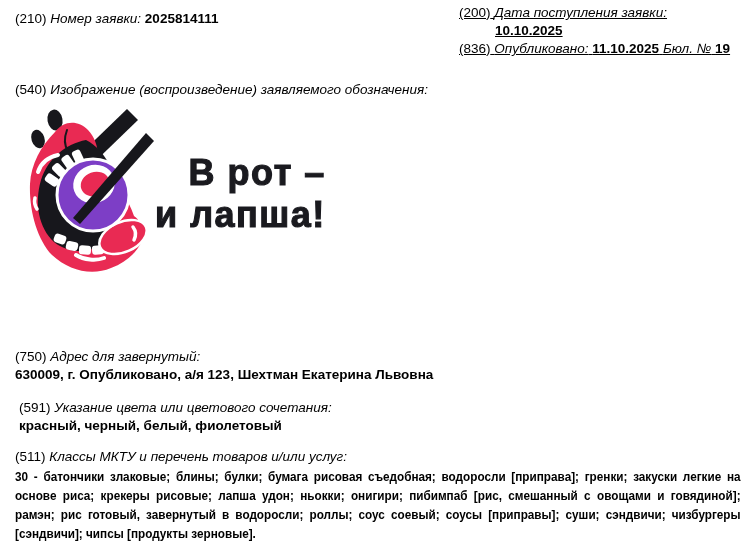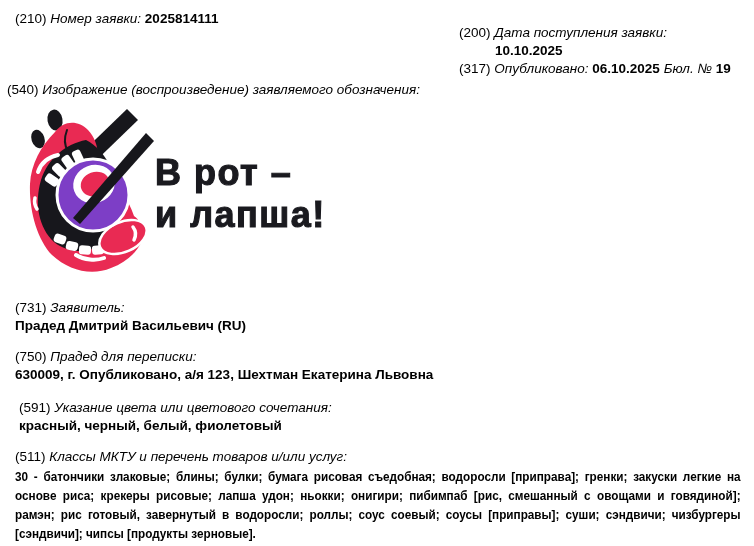--- a/index.html
+++ b/index.html
@@ -8,21 +8,21 @@
     font-family:"Liberation Sans",sans-serif;font-size:13.5px;color:#000;
   }
   .abs{position:absolute;}
   .code{font-style:normal;}
   .lbl{font-style:italic;}
   .val{font-weight:bold;font-style:normal;}
   .line{white-space:nowrap;}
   .field-block .value-line{margin-top:3px;}
   .right-col .line{line-height:18px;}
   .right-col .date-line{padding-left:36px;}
-  .mark-wrap{left:28px;top:100px;width:560px;height:200px;}
+  .mark-wrap{left:28px;top:100px;width:560px;height:200px;text-align:right;}
   .mark-logo{position:absolute;left:0;top:0;}
   .mark-text{
     position:absolute;left:127px;top:52px;
     font-size:36px;font-weight:bold;line-height:42px;letter-spacing:1.5px;
     color:#1a1a1f;-webkit-text-stroke:1.1px #1a1a1f;
   }
   .goods{
     position:absolute;left:15px;top:467px;width:834px;
     transform:scaleX(0.87);transform-origin:0 0;
     font-weight:bold;line-height:19px;text-align:justify;
@@ -32,38 +32,38 @@
 <body>
 
 <div class="page">
 
   <div class="abs line" style="left:15px;top:11px;">
     <span class="code">(210)</span>
     <span class="lbl">Номер заявки:</span>
     <span class="val">2025814111</span>
   </div>
 
-  <div class="abs right-col" style="left:459px;top:24px;">
+  <div class="abs right-col" style="left:459px;top:4px;text-decoration:underline;">
     <div class="line">
       <span class="code">(200)</span>
       <span class="lbl">Дата поступления заявки:</span>
     </div>
     <div class="line date-line">
       <span class="val">10.10.2025</span>
     </div>
     <div class="line">
-      <span class="code">(317)</span>
+      <span class="code">(836)</span>
       <span class="lbl">Опубликовано:</span>
-      <span class="val">06.10.2025</span>
+      <span class="val">11.10.2025</span>
       <span class="lbl">Бюл. №</span>
       <span class="val">19</span>
     </div>
   </div>
 
-  <div class="abs line" style="left:7px;top:82px;">
+  <div class="abs line" style="left:15px;top:82px;">
     <span class="code">(540)</span>
     <span class="lbl">Изображение (воспроизведение) заявляемого обозначения:</span>
   </div>
 
   <div class="abs mark-wrap">
     <svg class="mark-logo" width="130" height="195" viewBox="0 0 130 195" aria-hidden="true">
 
       <g>
         <ellipse cx="10" cy="39" rx="6.5" ry="9.5" transform="rotate(-18 10 39)" fill="#17171c"></ellipse>
         <ellipse cx="27" cy="20" rx="7.5" ry="10.5" transform="rotate(-10 27 20)" fill="#17171c"></ellipse>
@@ -108,34 +108,25 @@
       </g>
 
       <polygon points="118,33 126,41 52,124 45,118" fill="#17171c"></polygon>
     </svg>
     <div class="mark-text">
       <div>В рот –</div>
       <div>и лапша!</div>
     </div>
   </div>
 
-  <div class="abs field-block" style="left:15px;top:300px;">
-    <div class="line">
-      <span class="code">(731)</span>
-      <span class="lbl">Заявитель:</span>
-    </div>
-    <div class="line value-line">
-      <span class="val">Прадед Дмитрий Васильевич (RU)</span>
-    </div>
-  </div>
 
   <div class="abs field-block" style="left:15px;top:349px;">
     <div class="line">
       <span class="code">(750)</span>
-      <span class="lbl">Прадед для переписки:</span>
+      <span class="lbl">Адрес для завернутый:</span>
     </div>
     <div class="line value-line">
       <span class="val">630009, г. Опубликовано, а/я 123, Шехтман Екатерина Львовна</span>
     </div>
   </div>
 
   <div class="abs field-block" style="left:19px;top:400px;">
     <div class="line">
       <span class="code">(591)</span>
       <span class="lbl">Указание цвета или цветового сочетания:</span>

